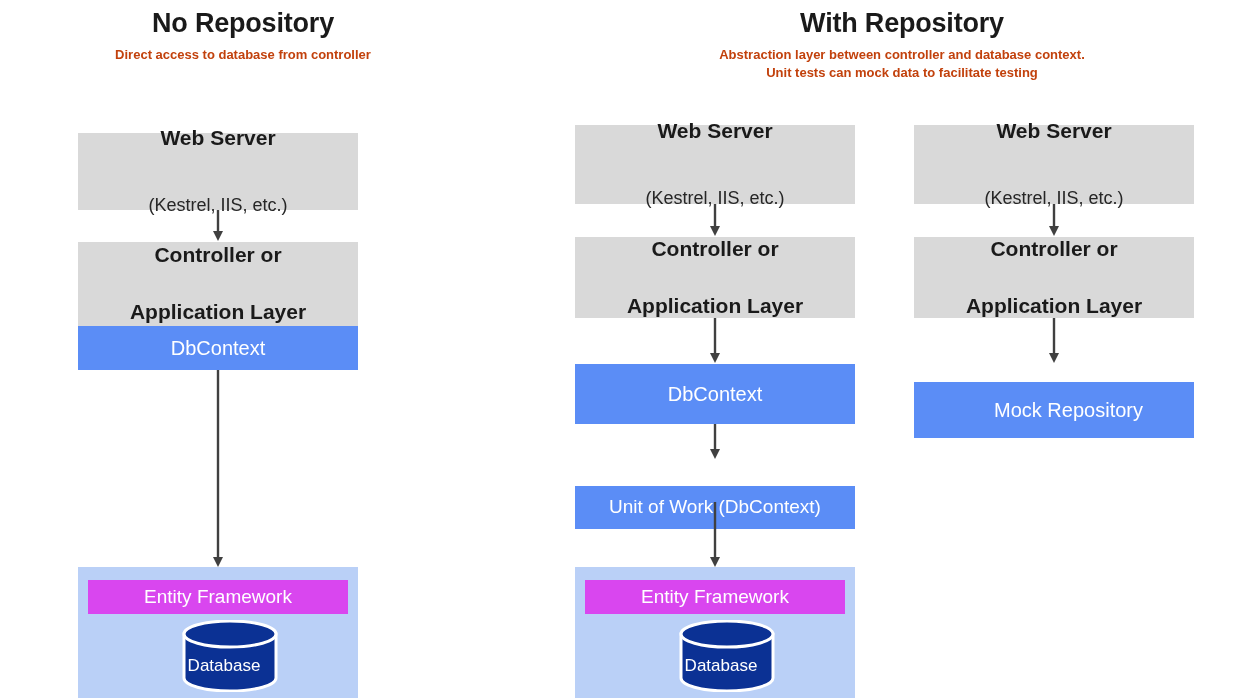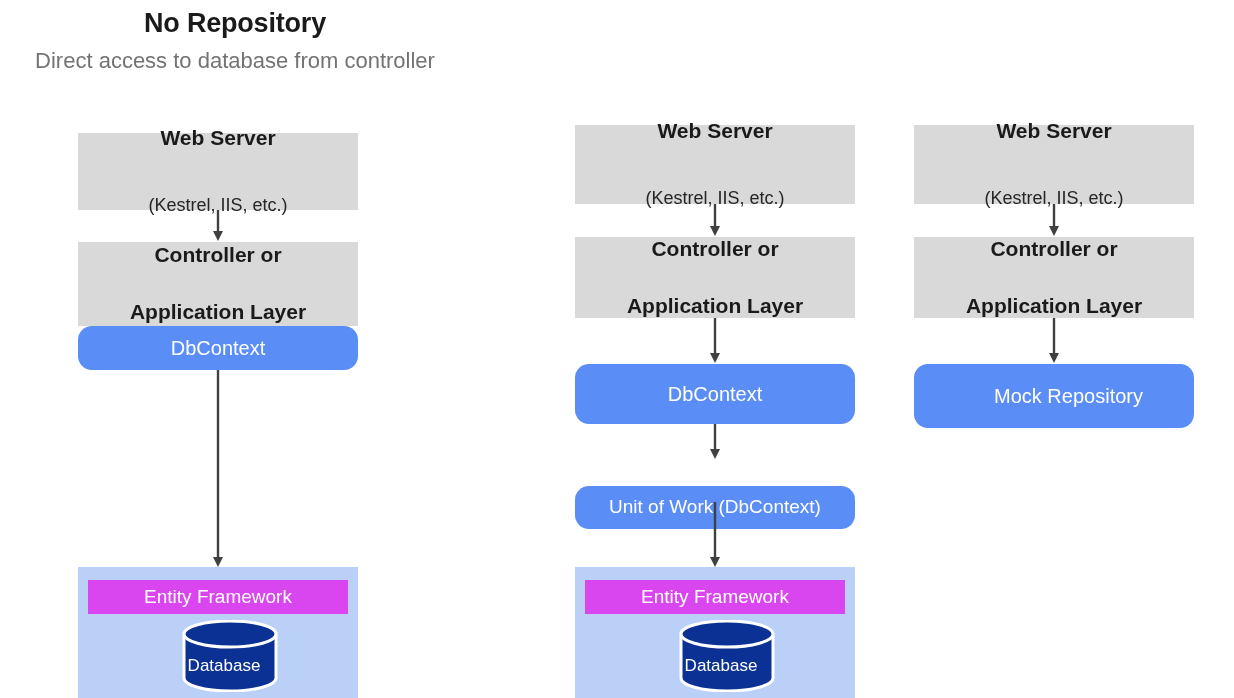--- a/index.html
+++ b/index.html
@@ -33,44 +33,43 @@
   .heading .title {
     font-size: 27px;
     font-weight: bold;
     color: #1a1a1a;
     letter-spacing: -0.2px;
     display: block;
     white-space: nowrap;
   }
   .heading .sub {
     display: block;
-    font-size: 22px;
-    font-weight: normal;
-    color: #737373;
+    font-size: 13px;
+    font-weight: bold;
+    color: #c2410c;
     line-height: 1.33;
     margin-top: 9px;
   }
 
   
   .box {
     position: absolute;
     box-sizing: border-box;
     display: flex;
     flex-direction: column;
     align-items: center;
     justify-content: center;
     text-align: center;
     gap: 32px;
   }
   .box.gray {
     background: #d9d9d9;
   }
   .box.blue {
     background: #5b8df6;
-    border-radius: 14px;
   }
   .box.navy {
     background: #d946ef;
   }
   .box.lightblue {
     background: #bad0f7;
   }
 
   .lbl-bold {
     font-size: 21px;
@@ -122,25 +121,30 @@
     font-size: 17px;
     color: #ffffff;
     white-space: nowrap;
   }
 </style>
 </head>
 <body>
 
 <div class="stage">
 
-  <div class="heading" style="left:0px; top:10px; width:470px;">
+  <div class="heading" style="left:0px; top:10px; width:470px;padding-left:8px;">
     <span class="title">No Repository</span>
     <span class="sub">Direct access to database from controller</span>
   </div>
 
+  <div class="heading" style="left:570px; top:10px; width:664px;">
+    <span class="title">With Repository</span>
+    <span class="sub">Abstraction layer between controller and database context.</span>
+    <span class="sub" style="margin-top:1px;">Unit tests can mock data to facilitate testing</span>
+  </div>
 
   <div class="box gray" style="left:78px; top:133px; width:280px; height:77px;">
     <span class="lbl-bold">Web Server</span>
     <span class="lbl-sub">(Kestrel, IIS, etc.)</span>
   </div>
 
   <div class="arrow" style="left:208px; top:210px; width:20px; height:32px;">
     <svg width="20" height="32" viewBox="0 0 20 32">
       <line x1="10" y1="0" x2="10" y2="24" stroke="#404040" stroke-width="2.4"></line>
       <polygon points="10,31 5,21 15,21" fill="#404040"></polygon>
@@ -256,17 +260,17 @@
     <span class="lbl-bold">Application Layer</span>
   </div>
 
   <div class="arrow" style="left:1044px; top:318px; width:20px; height:46px;">
     <svg width="20" height="46" viewBox="0 0 20 46">
       <line x1="10" y1="0" x2="10" y2="38" stroke="#404040" stroke-width="2.4"></line>
       <polygon points="10,45 5,35 15,35" fill="#404040"></polygon>
     </svg>
   </div>
 
-  <div class="box blue" style="left:914px; top:364px; width:280px; height:64px;padding-left:29px;">
+  <div class="box blue" style="left:914px; top:382px; width:280px; height:56px;padding-left:29px;">
     <span class="lbl-white">Mock Repository</span>
   </div>
 
 </div>
 
 </body></html>

